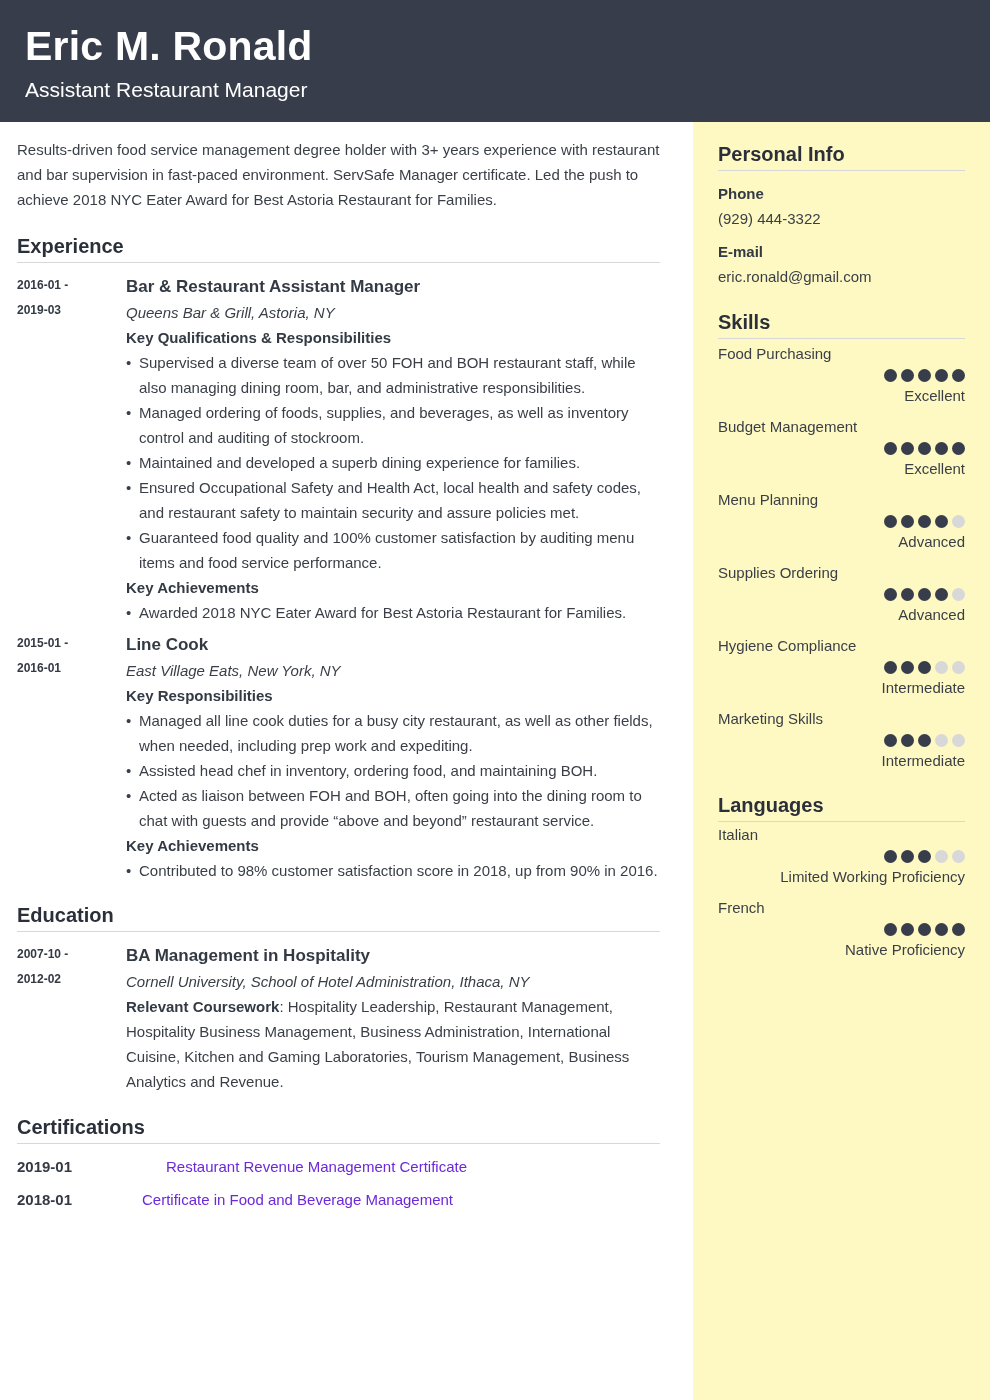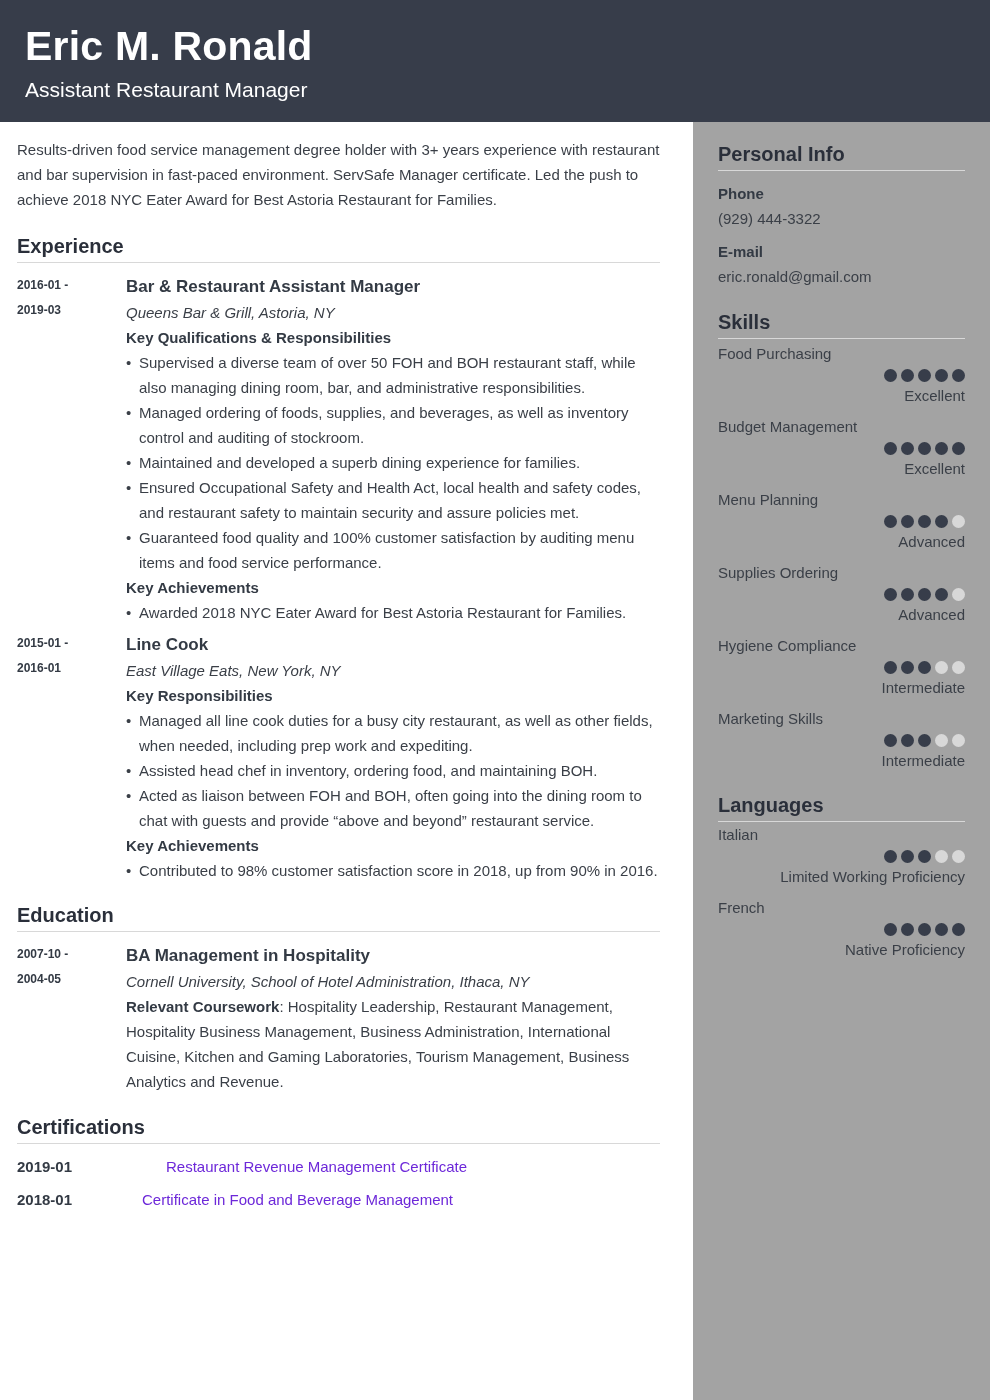--- a/index.html
+++ b/index.html
@@ -26,21 +26,21 @@
       font-size: 21px; color: #ffffff; line-height: 28px; margin-top: 6px;
     }
 
     .main {
       position: absolute; left: 0; top: 122px; width: 693px; height: 1278px;
       background: #ffffff;
       padding: 15px 25px 0 17px;
     }
     .sidebar {
       position: absolute; left: 693px; top: 122px; width: 297px; height: 1278px;
-      background: #a3a3a3;
+      background: #fef9c3;
       padding: 19px 25px 0 25px;
     }
 
     .summary {
       font-size: 15px; line-height: 25px; color: #3a3f47; width: 643px;
     }
 
     .section-heading {
       font-size: 20px; font-weight: bold; color: #2a2f3a;
       line-height: 26px; padding-bottom: 3px;
@@ -179,21 +179,21 @@
           <li>Contributed to 98% customer satisfaction score in 2018, up from 90% in 2016.</li>
         </ul>
       </div>
     </div>
 
     <div class="section-heading sec-edu">Education</div>
 
     <div class="entry edu1">
       <div class="dates">
         <div>2007-10 -</div>
-        <div>2004-05</div>
+        <div>2012-02</div>
       </div>
       <div class="body">
         <div class="role">BA Management in Hospitality</div>
         <div class="org">Cornell University, School of Hotel Administration, Ithaca, NY</div>
         <div class="para"><b>Relevant Coursework</b><span>: Hospitality Leadership, Restaurant Management, Hospitality Business Management, Business Administration, International Cuisine, Kitchen and Gaming Laboratories, Tourism Management, Business Analytics and Revenue.</span></div>
       </div>
     </div>
 
     <div class="section-heading sec-cert">Certifications</div>
 

